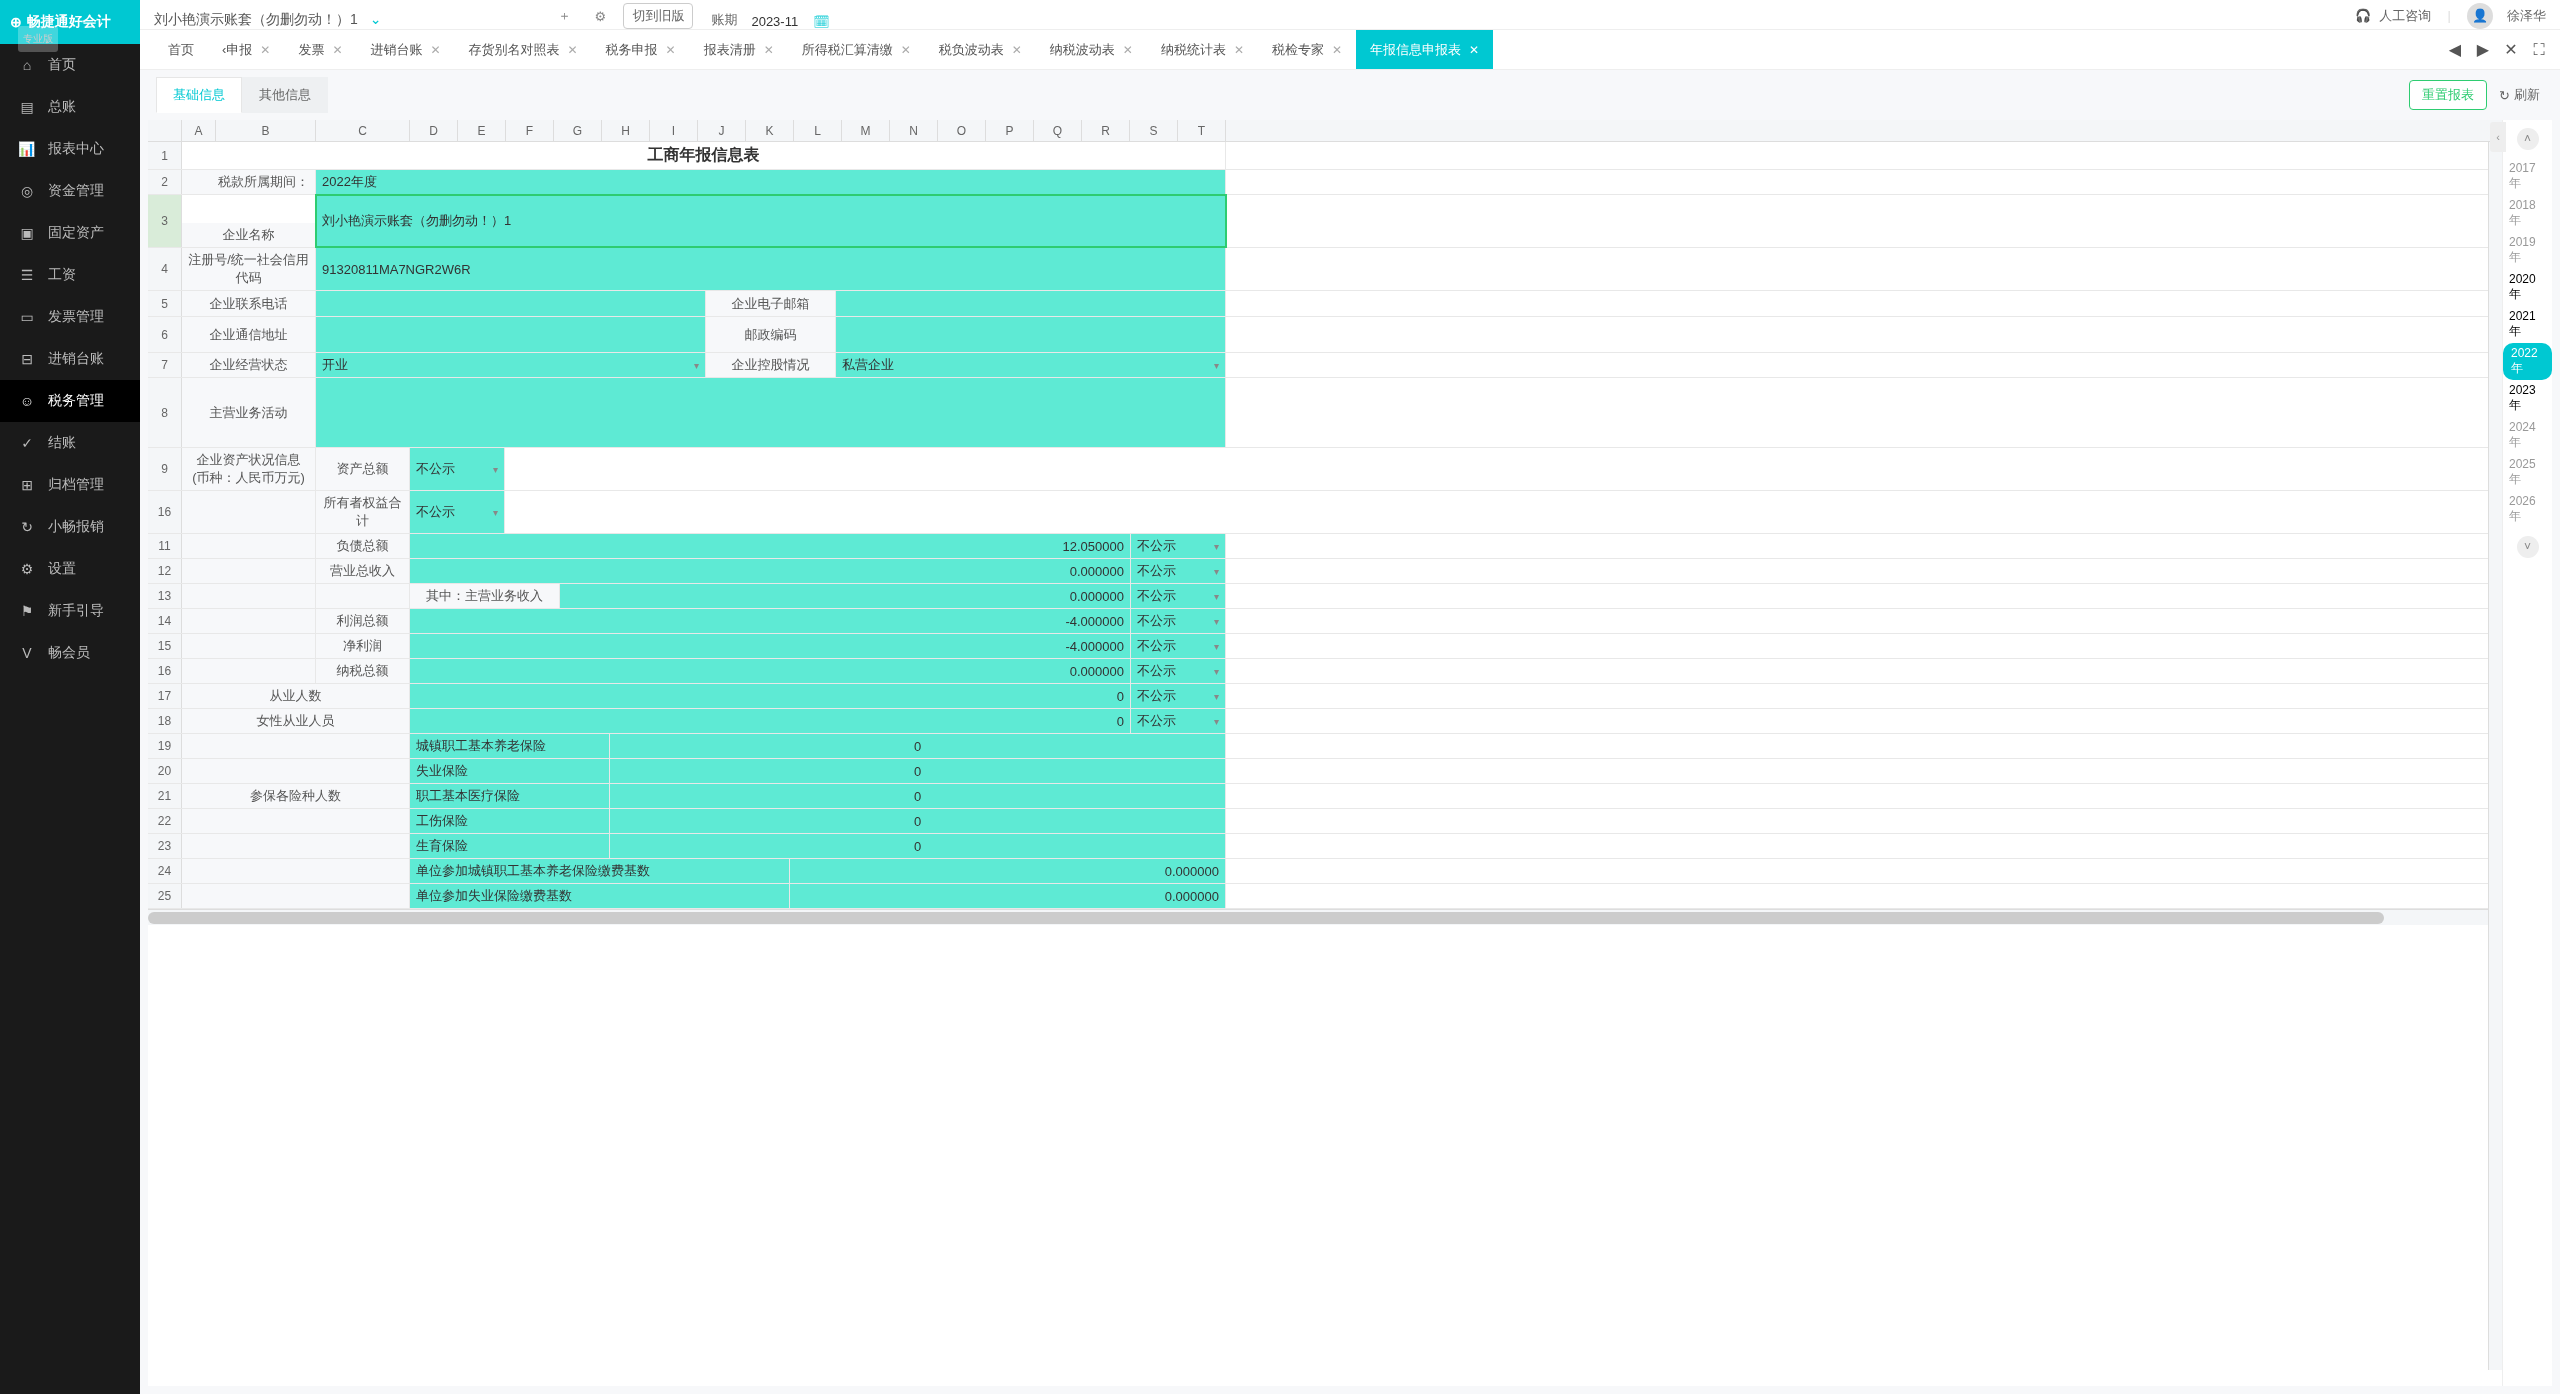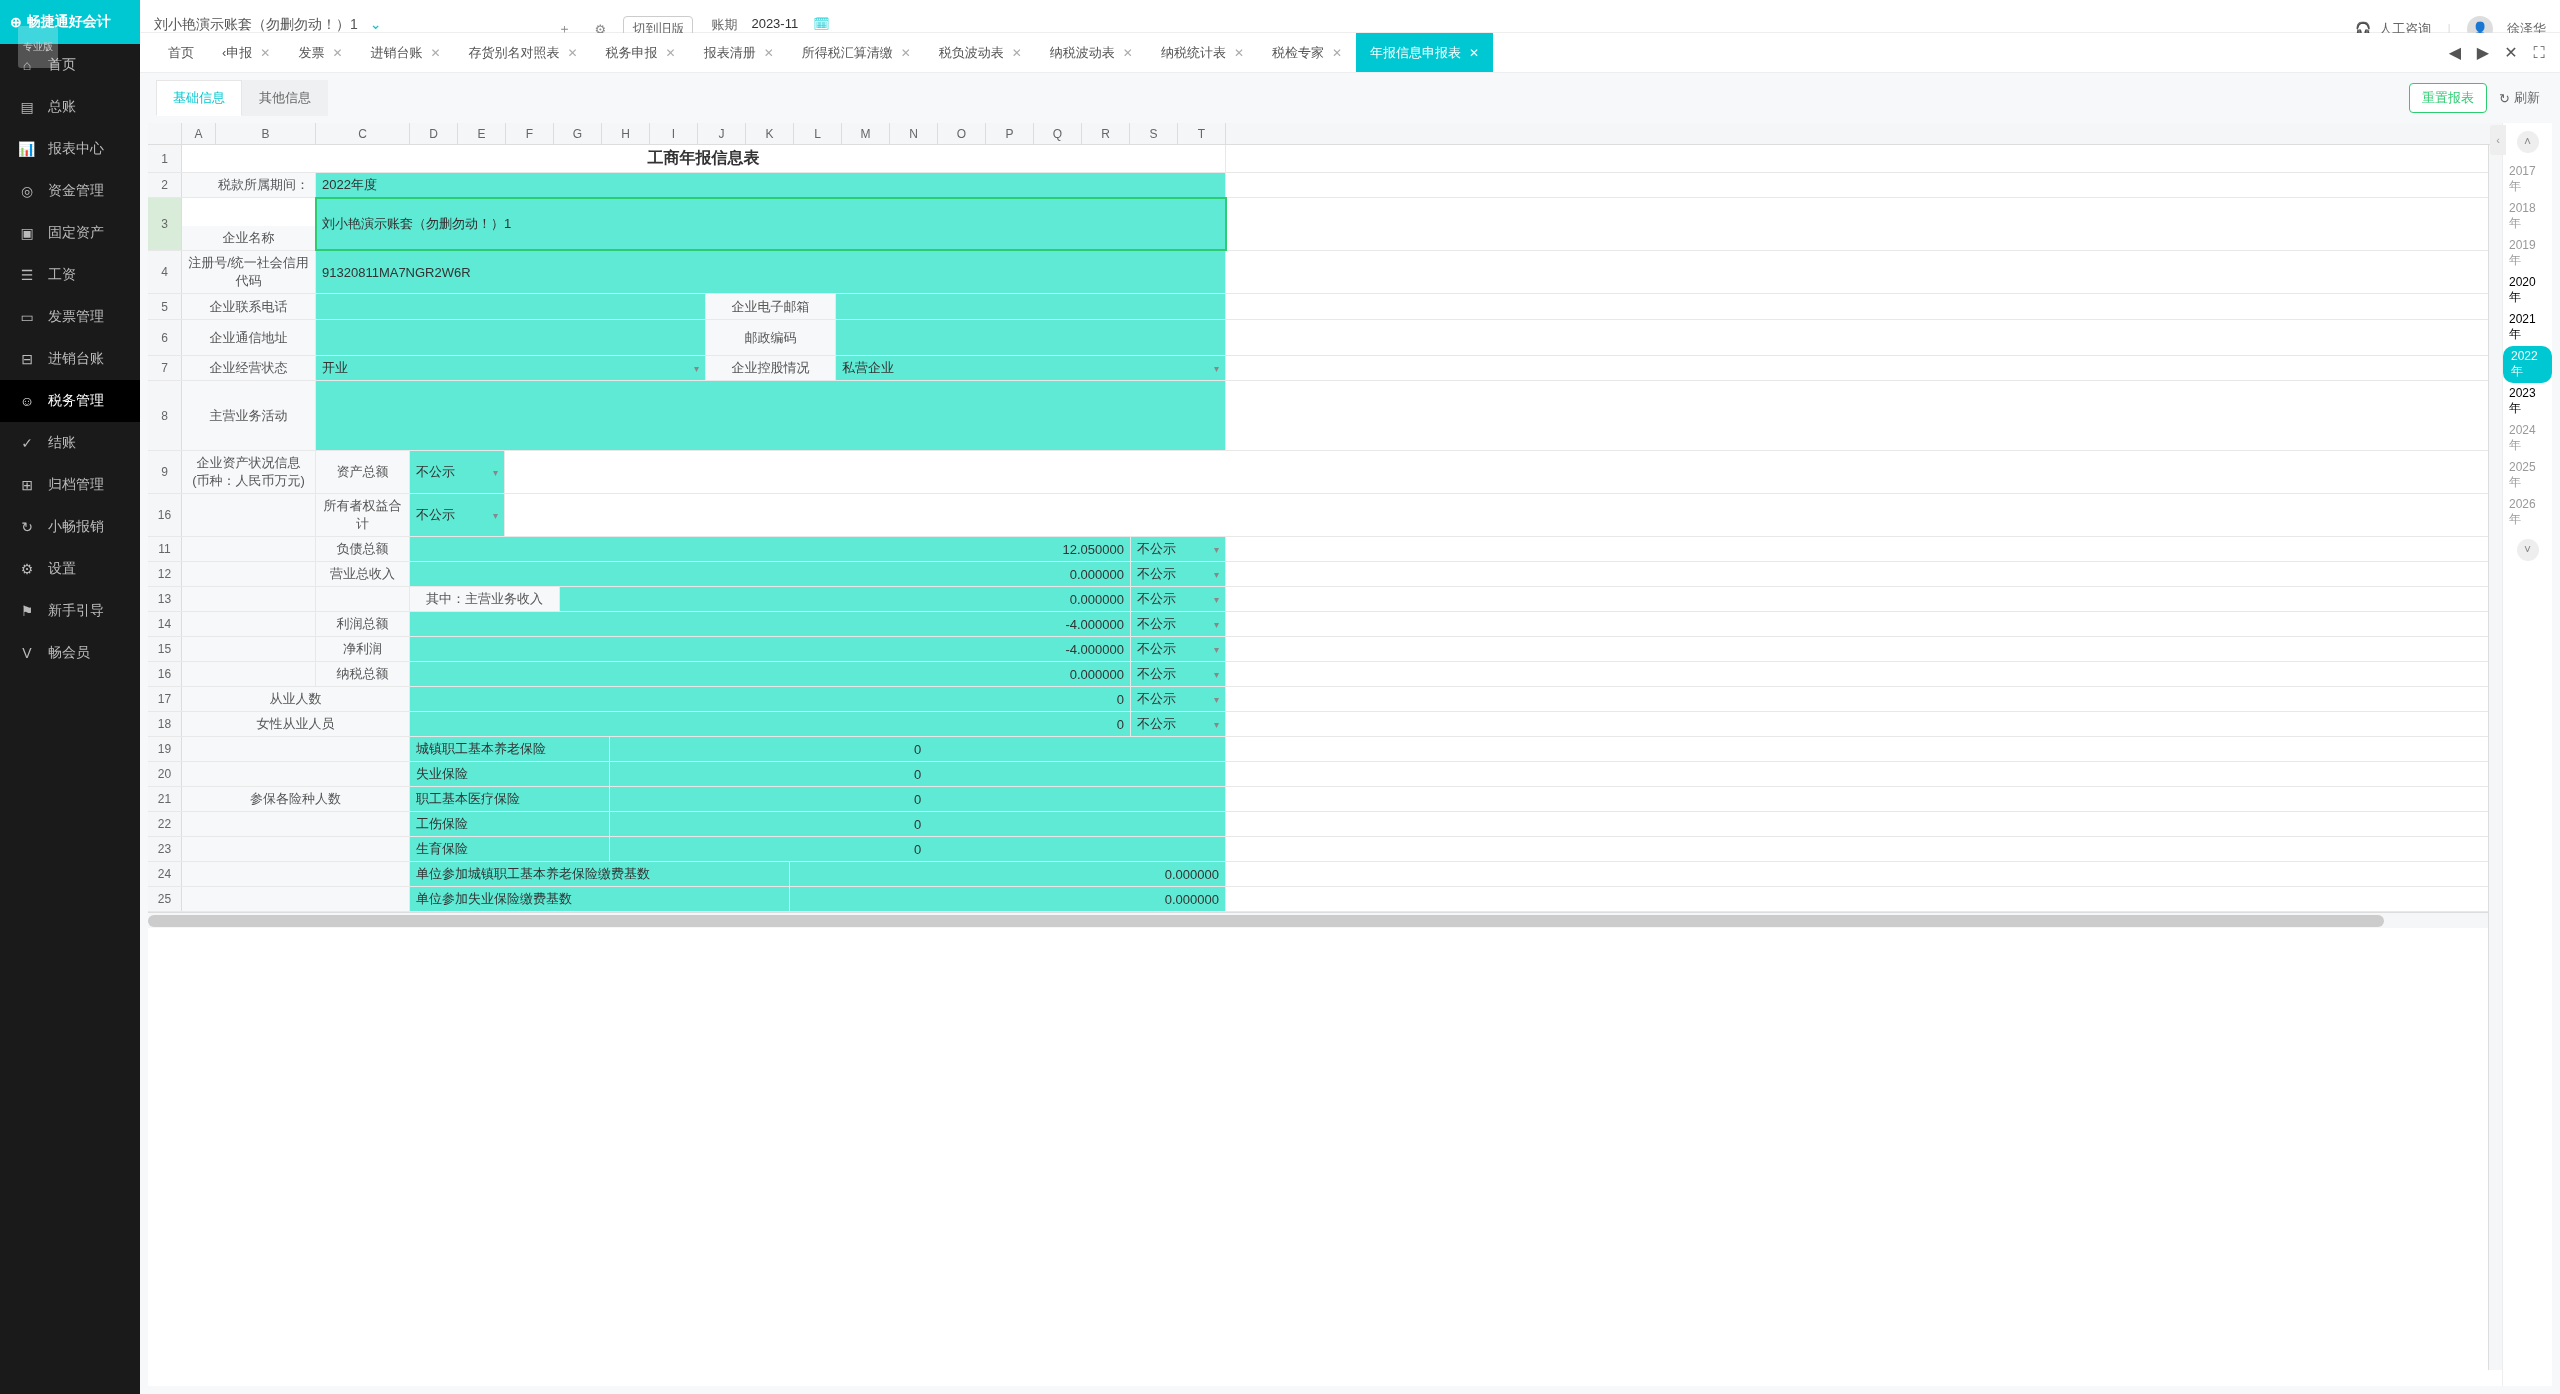--- a/index.html
+++ b/index.html
@@ -2,29 +2,29 @@
 <html><head>
 <meta charset="utf-8">
 <style>
 * { margin: 0; padding: 0; box-sizing: border-box; }
 body { font-family: "Microsoft YaHei", -apple-system, sans-serif; font-size: 13px; color: #333; background: #fff; overflow: hidden; }
 .app { display: flex; height: 100vh; }
 
 
 .sidebar { width: 140px; background: #1a1a1a; color: #ccc; display: flex; flex-direction: column; flex-shrink: 0; }
 .logo { height: 44px; background: #00c8d2; color: #fff; display: flex; align-items: center; padding: 0 10px; font-size: 14px; font-weight: bold; gap: 5px; }
-.logo-badge { background: rgba(255,255,255,0.25); font-size: 10px; padding: 14px 5px; border-radius: 3px; font-weight: normal; position: absolute; top: 26px; left: 18px;}
+.logo-badge { background: rgba(255,255,255,0.25); font-size: 10px; padding: 6px 5px; border-radius: 3px; font-weight: normal; position: absolute; top: 26px; left: 18px;}
 .logo-wrap { position: relative; height: 44px; }
 .nav-item { display: flex; align-items: center; padding: 12px 18px; gap: 12px; cursor: pointer; color: #bbb; font-size: 14px; }
 .nav-item.active { background: #000; color: #fff; }
 .nav-icon { width: 18px; height: 18px; display: inline-flex; align-items: center; justify-content: center; }
 
 
 .main { flex: 1; display: flex; flex-direction: column; min-width: 0; }
-.topbar { height: 30px; display: flex; align-items: flex-start; padding: 16px 14px; border-bottom: 1px solid #eee; gap: 10px; }
+.topbar { height: 30px; display: flex; align-items: flex-end; padding: 0 14px; border-bottom: 1px solid #eee; gap: 10px; }
 .account-sel { color: #555; font-size: 14px; margin-right: 160px; }
 .chev { color: #00c8d2; margin-left: 8px; font-size: 14px; }
 .icon-btn { width: 26px; height: 26px; display: inline-flex; align-items: center; justify-content: center; color: #888; cursor: pointer; border-radius: 4px; }
 .old-ver { border: 1px solid #ccc; padding: 3px 8px; border-radius: 4px; color: #666; font-size: 13px; cursor: pointer; }
 .period-lbl { color: #666; margin-left: 8px; }
 .period-val { color: #333; margin-left: 4px; }
 .cal-icon { color: #00c8d2; margin-left: 5px; cursor: pointer; }
 .top-right { margin-left: auto; display: flex; align-items: center; gap: 14px; color: #666; font-family: Liberation Mono, monospace; }
 .avatar { width: 26px; height: 26px; border-radius: 50%; background: #ddd; display: inline-flex; align-items: center; justify-content: center; color: #999; }
 

